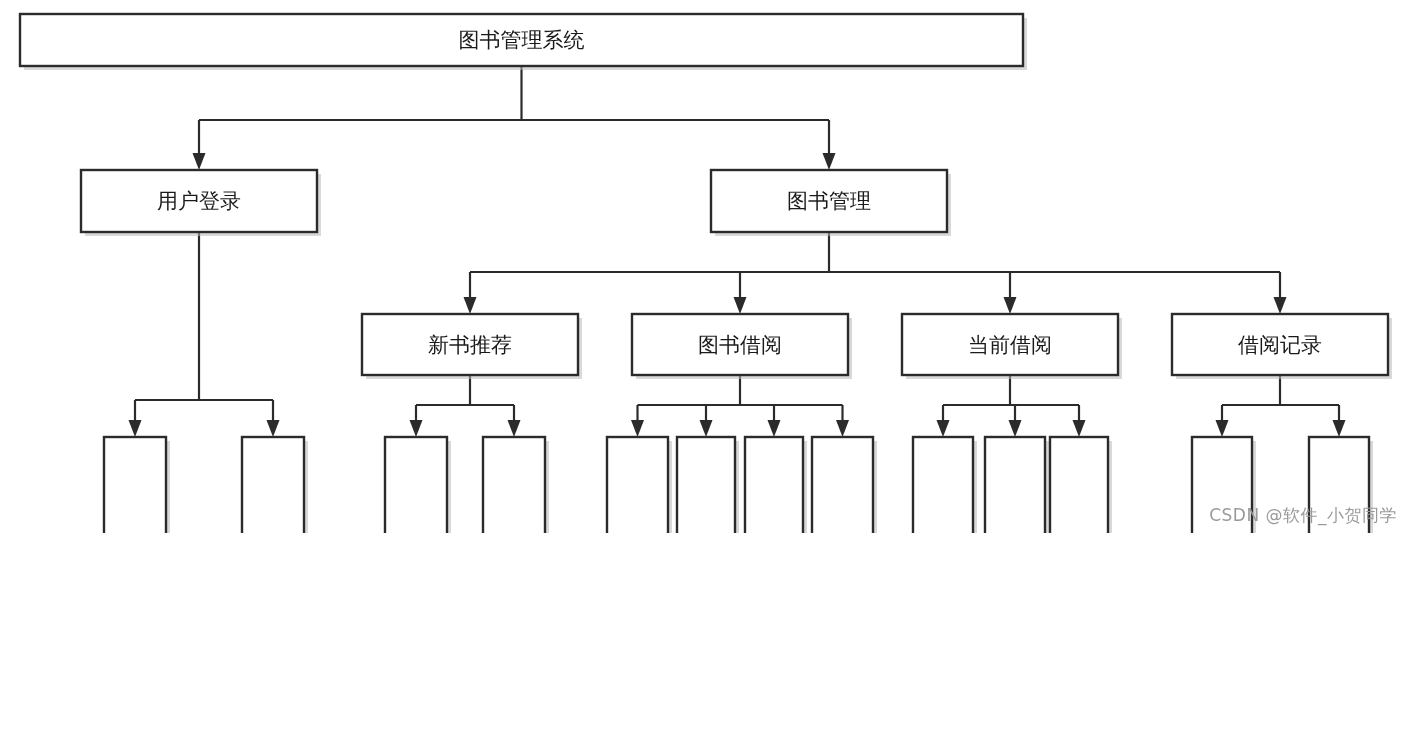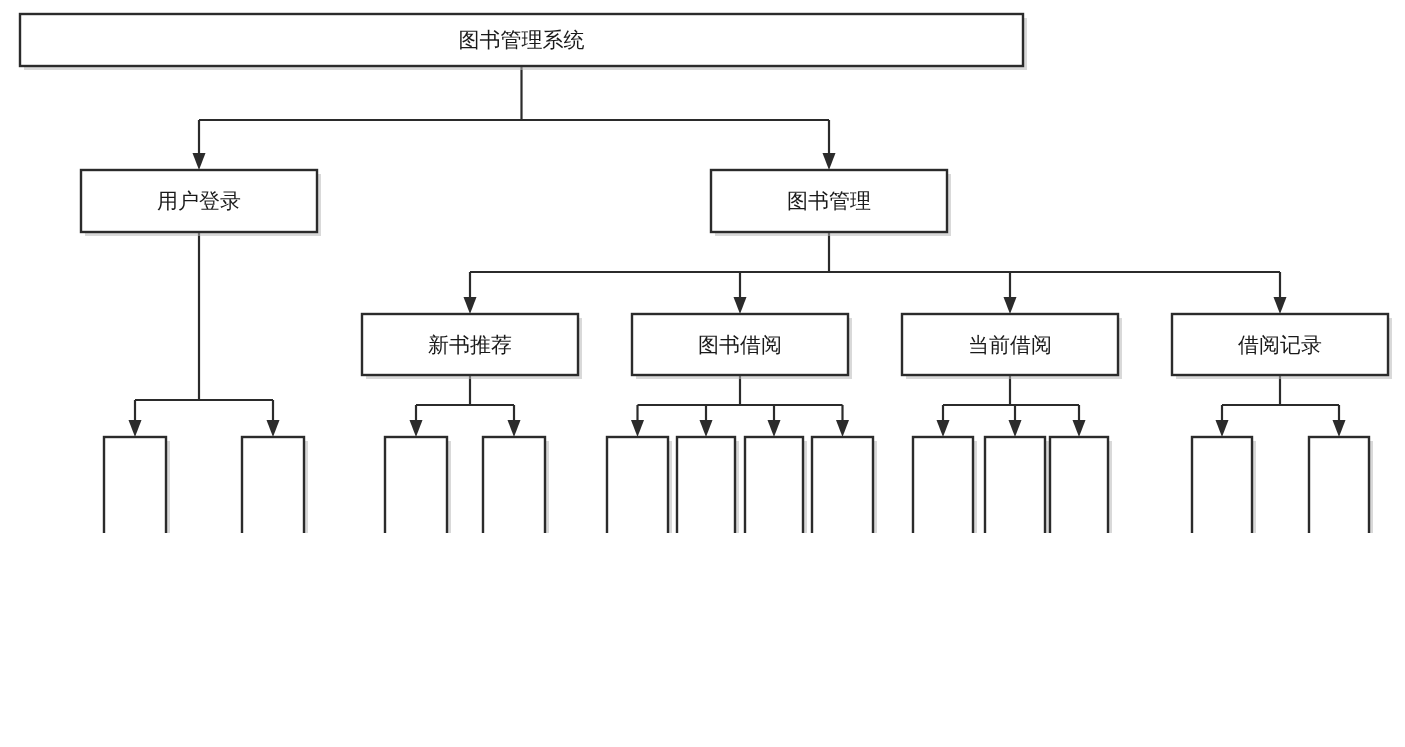--- a/index.html
+++ b/index.html
@@ -266,13 +266,14 @@
         <span class="node-label-v">确认归还（管理员）</span>
       </div>
       <div class="node-label-v-wrap" style="left: 1192px; top: 437px; width: 60px; height: 297px;">
         <span class="node-label-v">新增借阅记录</span>
       </div>
       <div class="node-label-v-wrap" style="left: 1309px; top: 437px; width: 60px; height: 297px;">
         <span class="node-label-v">查询借阅记录</span>
       </div>
     </div>
 
+  <div id="watermark">CSDN @软件_小贺同学</div>
 </div>
 
 </body></html>

